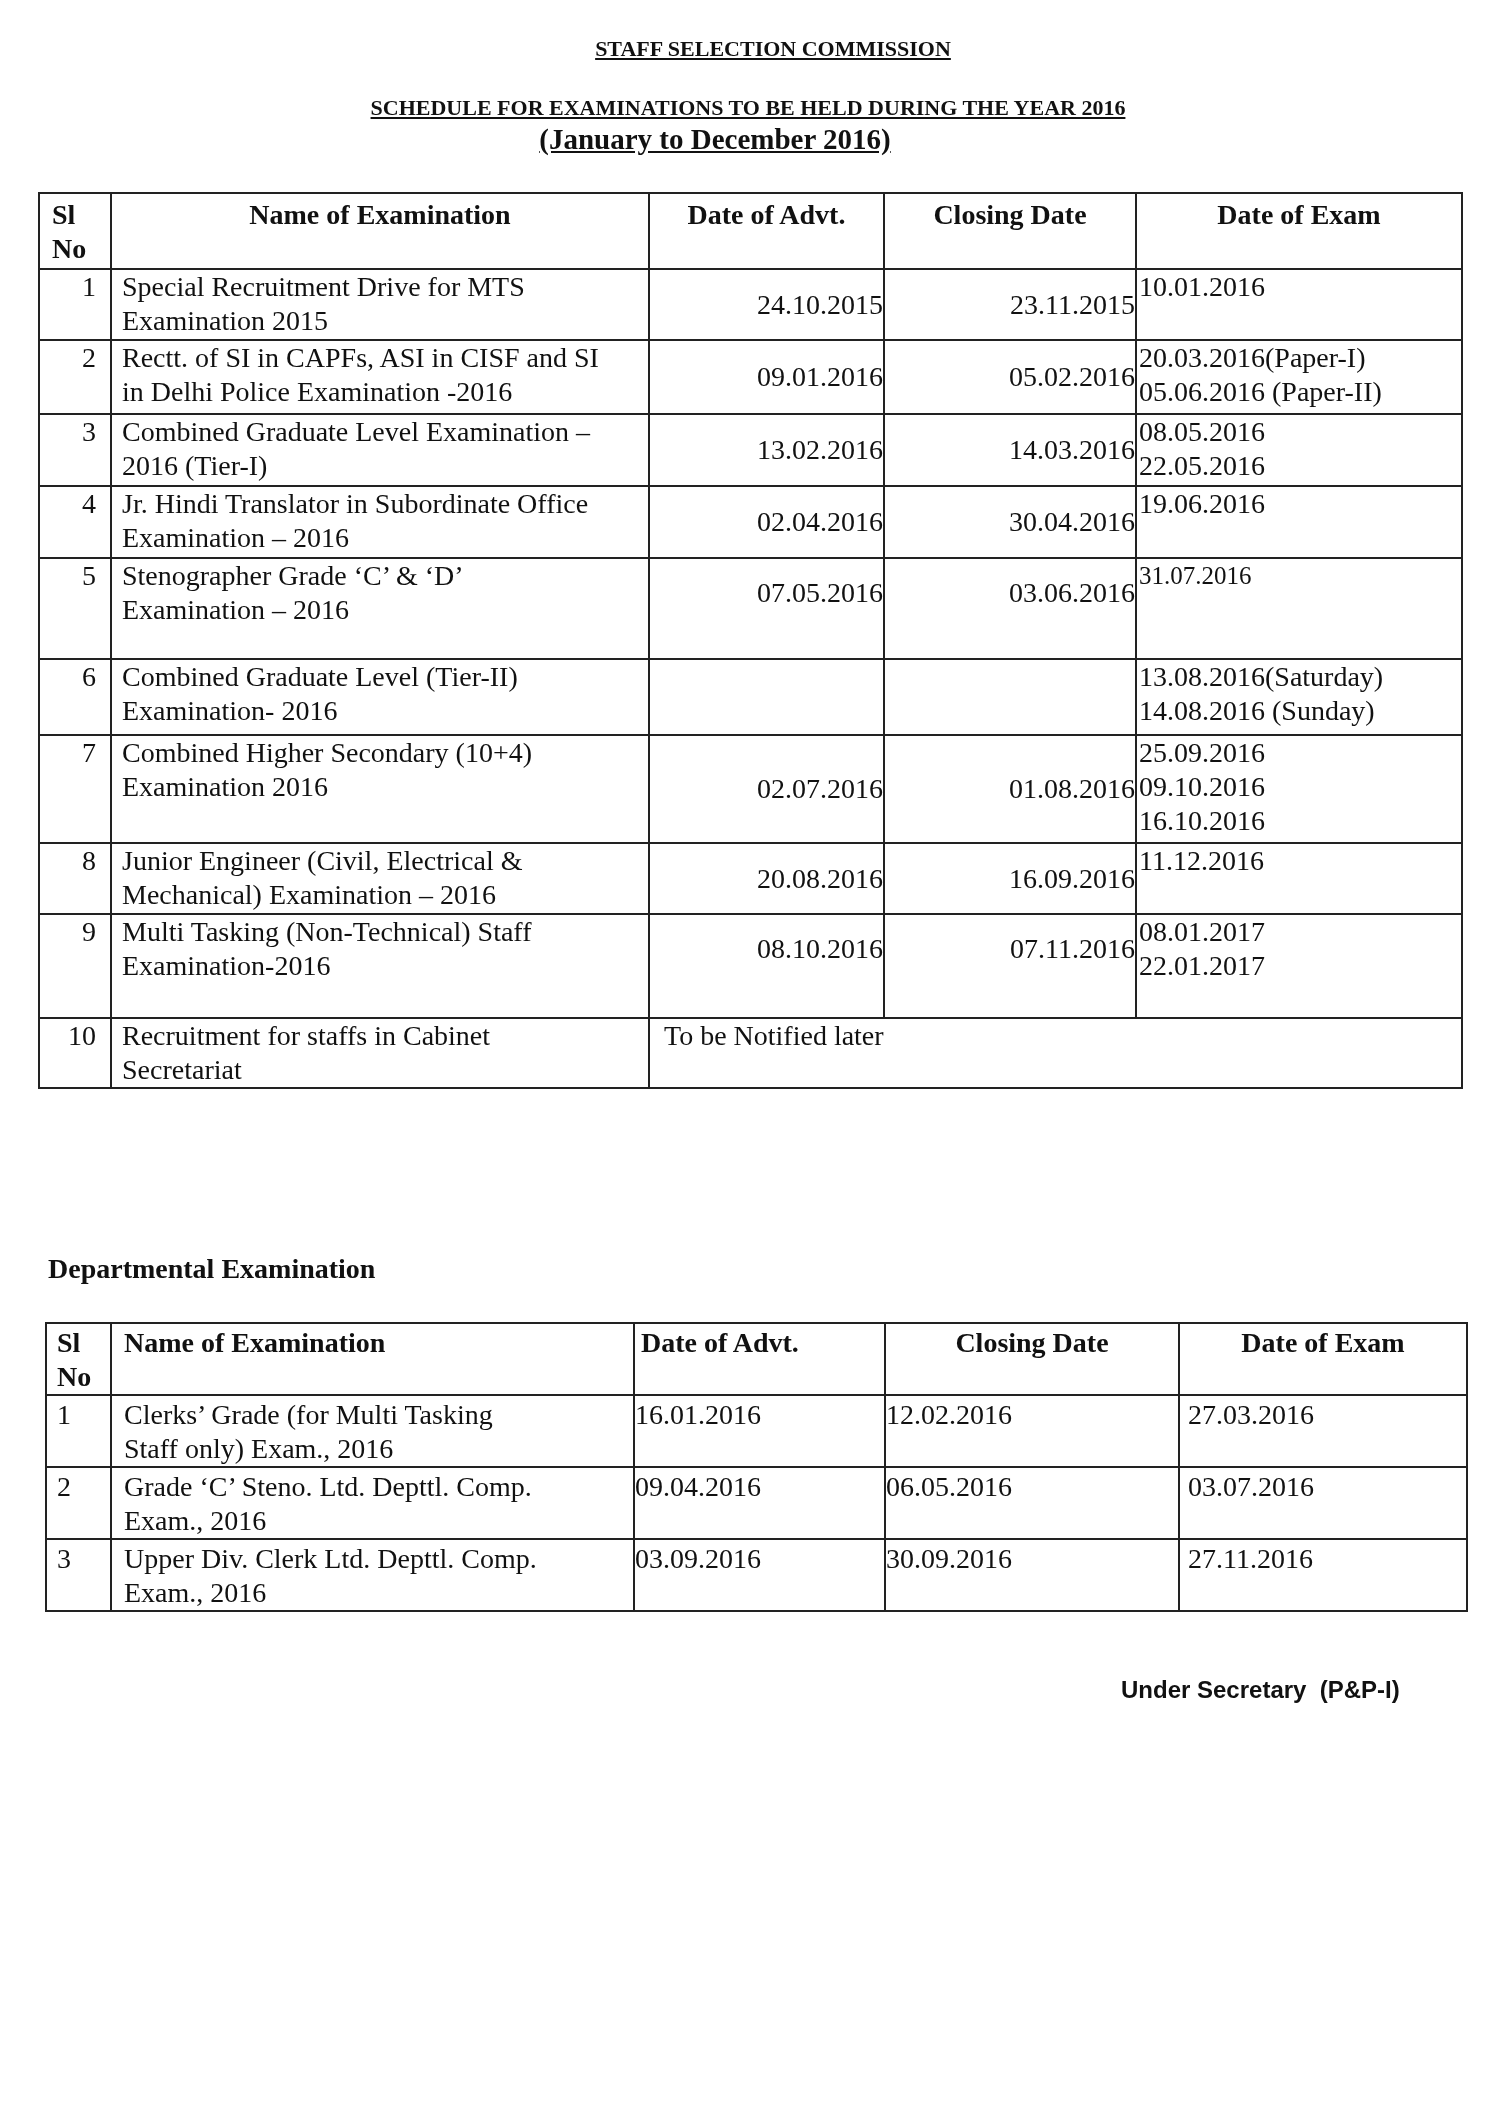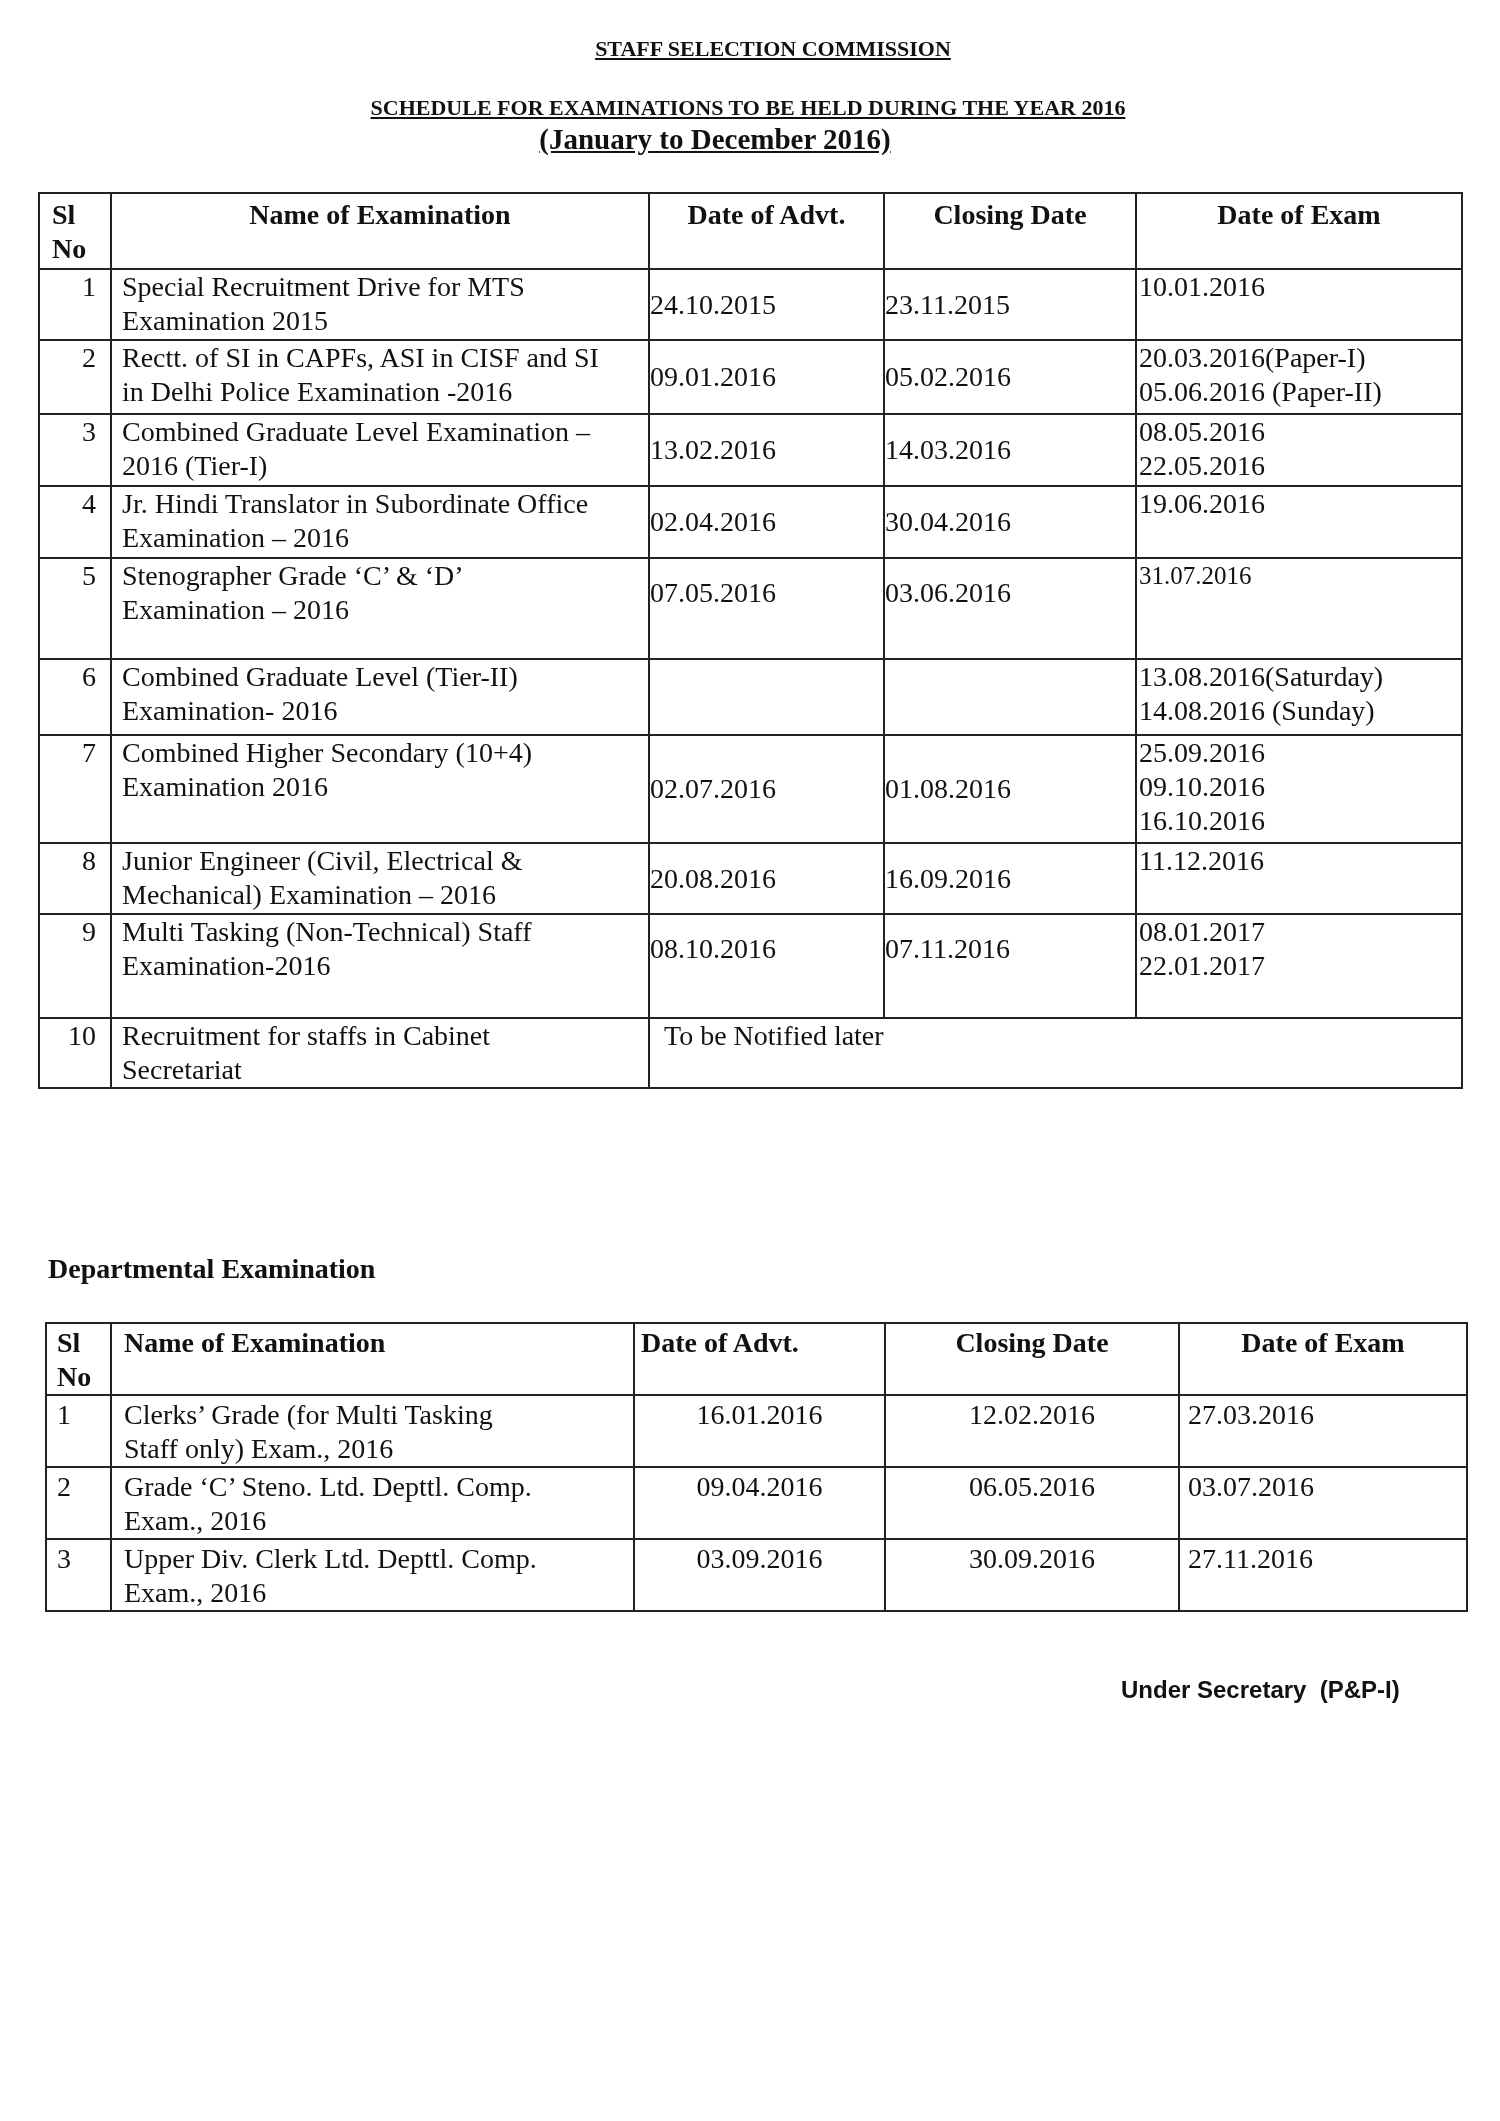--- a/index.html
+++ b/index.html
@@ -11,33 +11,33 @@
   .t2 { top: 95px; font-size: 22px; left: -25px; }
   .t3 { top: 123px; font-size: 29px; left: -58px; }
   table { border-collapse: collapse; position: absolute; table-layout: fixed; }
   td, th { border: 2px solid #222; vertical-align: top; font-size: 28px; line-height: 34px; padding: 0; }
   th { font-weight: bold; border-radius: 15px; }
   .main { left: 38px; top: 192px; width: 1423px; }
   .main th { height: 70px; padding-top: 4px; text-align: center; }
   .main th.sl { text-align: left; padding-left: 12px; }
   .main td.sl { text-align: right; padding-right: 14px; }
   .main td.nm { padding-left: 10px; }
-  .main td.dt { text-align: left; vertical-align: middle; margin-top: 48px; }
+  .main td.dt { text-align: right; vertical-align: middle; margin-top: 48px; }
   .main td.ex { padding-left: 2px; }
   .main td.span { padding-left: 14px; }
   .dept-h { left: 48px; top: 1253px; font-size: 28px; font-weight: bold; }
   .dept { left: 45px; top: 1322px; width: 1421px; }
   .dept th { height: 66px; text-align: center; padding-top: 2px; }
   .dept th.sl { text-align: left; padding-left: 10px; }
   .dept th.nm { text-align: left; padding-left: 12px; }
   .dept th.ad { text-align: left; padding-left: 6px; }
   .dept td { height: 68px; padding-top: 2px; }
   .dept td.sl { padding-left: 10px; }
   .dept td.nm { padding-left: 12px; }
-  .dept td.dt { text-align: center; }
+  .dept td.dt { }
   .dept td.ex { padding-left: 8px; border-radius: 30px; }
   .line { display: block; }
   .sig { left: 1121px; top: 1676px; font-family: "Liberation Sans", "DejaVu Sans", sans-serif; font-weight: bold; font-size: 24px; white-space: pre; }
 </style>
 </head>
 <body>
 
 <div class="abs title t1">STAFF SELECTION COMMISSION</div>
 <div class="abs title t2">SCHEDULE FOR EXAMINATIONS TO BE HELD DURING THE YEAR 2016</div>
 <div class="abs title t3">(January to December 2016)</div>

